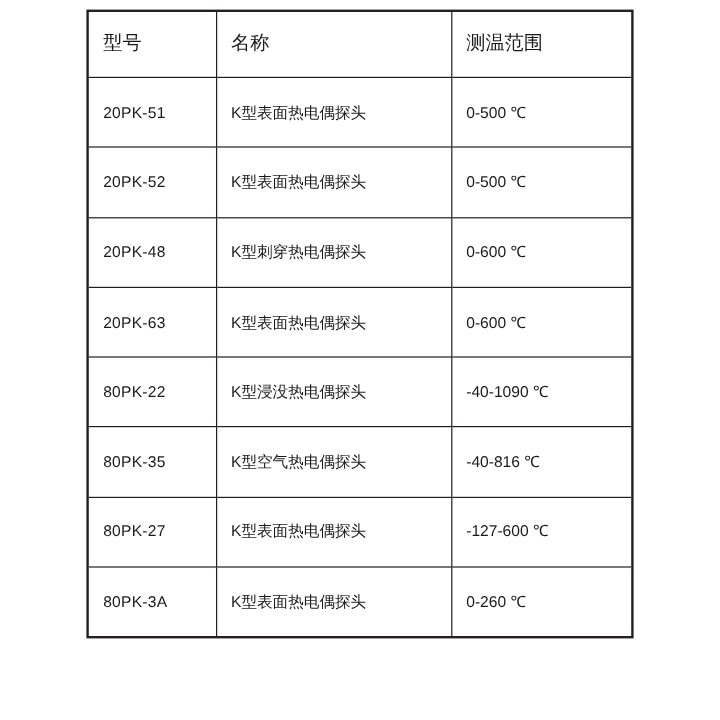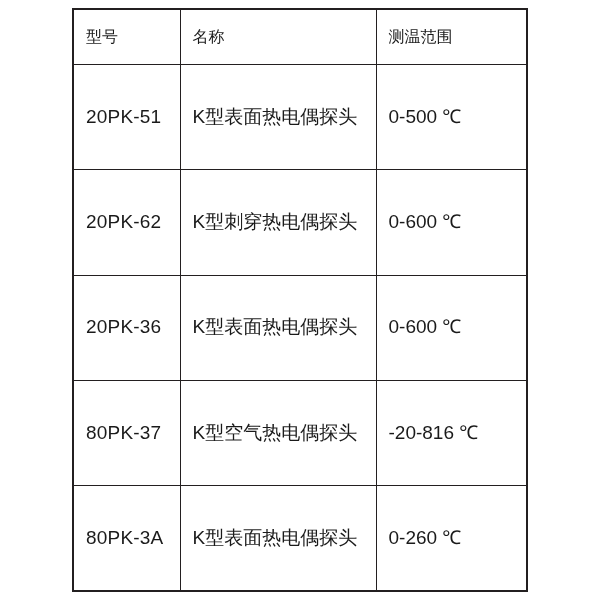--- a/index.html
+++ b/index.html
@@ -18,21 +18,21 @@
     height: 600px;
     position: relative;
     background: #ffffff;
     box-sizing: border-box;
   }
   .table-wrap {
     position: absolute;
     left: 72px;
     top: 8px;
     width: 456px;
-    height: 584px;
+    height: 524px;
     border: 2px solid #231f20;
     box-sizing: border-box;
     background: #ffffff;
   }
   table.spec-table {
     width: 100%;
     height: 100%;
     border-collapse: collapse;
     table-layout: fixed;
   }
@@ -40,21 +40,21 @@
   table.spec-table col.c-name  { width: 196px; }
   table.spec-table col.c-range { width: 150px; }
 
   table.spec-table td, table.spec-table th {
     border-right: 1.5px solid #231f20;
     border-bottom: 1.5px solid #231f20;
     padding: 0 0 0 12px;
     text-align: left;
     vertical-align: middle;
     font-weight: normal;
-    font-size: 19px;
+    font-size: 13px;
     line-height: 1.2;
     white-space: nowrap;
     overflow: hidden;
   }
   table.spec-table td:last-child,
   table.spec-table th:last-child {
     border-right: none;
   }
   table.spec-table tr:last-child td {
     border-bottom: none;
@@ -89,33 +89,48 @@
           <th class="hdr">测温范围</th>
         </tr>
       </thead>
       <tbody>
         <tr>
           <td class="cell-model">20PK-51</td>
           <td class="cell-name">K型表面热电偶探头</td>
           <td class="cell-range">0-500 ℃</td>
         </tr>
         <tr>
-          <td class="cell-model">20PK-62</td>
+          <td class="cell-model">20PK-52</td>
+          <td class="cell-name">K型表面热电偶探头</td>
+          <td class="cell-range">0-500 ℃</td>
+        </tr>
+        <tr>
+          <td class="cell-model">20PK-48</td>
           <td class="cell-name">K型刺穿热电偶探头</td>
           <td class="cell-range">0-600 ℃</td>
         </tr>
         <tr>
-          <td class="cell-model">20PK-36</td>
+          <td class="cell-model">20PK-63</td>
           <td class="cell-name">K型表面热电偶探头</td>
           <td class="cell-range">0-600 ℃</td>
         </tr>
         <tr>
-          <td class="cell-model">80PK-37</td>
+          <td class="cell-model">80PK-22</td>
+          <td class="cell-name">K型浸没热电偶探头</td>
+          <td class="cell-range">-40-1090 ℃</td>
+        </tr>
+        <tr>
+          <td class="cell-model">80PK-35</td>
           <td class="cell-name">K型空气热电偶探头</td>
-          <td class="cell-range">-20-816 ℃</td>
+          <td class="cell-range">-40-816 ℃</td>
+        </tr>
+        <tr>
+          <td class="cell-model">80PK-27</td>
+          <td class="cell-name">K型表面热电偶探头</td>
+          <td class="cell-range">-127-600 ℃</td>
         </tr>
         <tr>
           <td class="cell-model">80PK-3A</td>
           <td class="cell-name">K型表面热电偶探头</td>
           <td class="cell-range">0-260 ℃</td>
         </tr>
       </tbody>
     </table>
   </div>
 </div>

